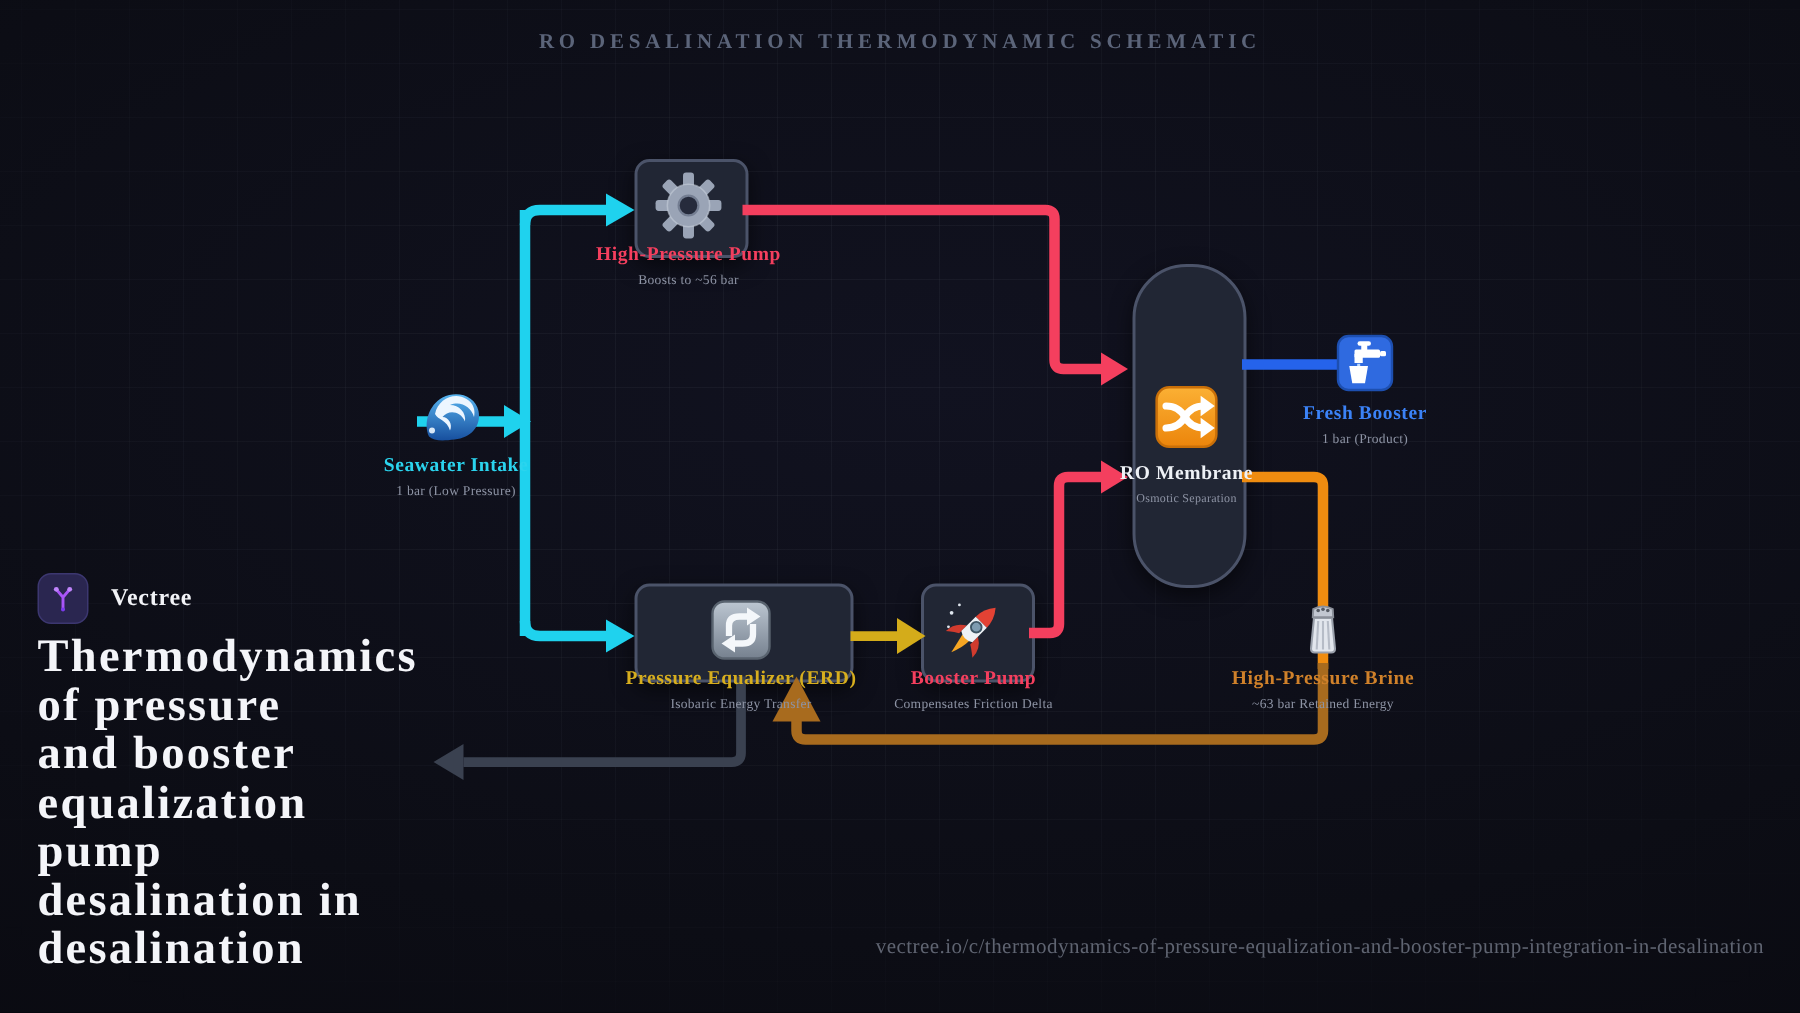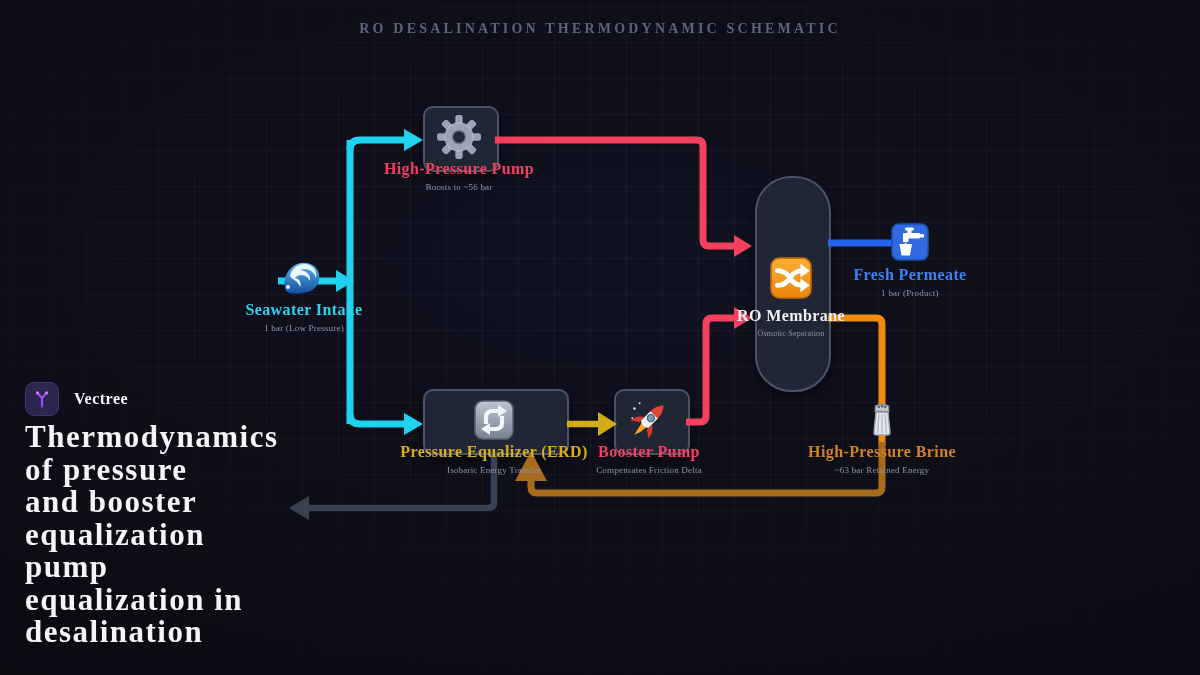--- a/index.html
+++ b/index.html
@@ -20,21 +20,21 @@
   .abs{position:absolute;}
   .schematic-title{
     left:0;right:0;top:21px;text-align:center;
     font-size:14px;font-weight:bold;letter-spacing:3.2px;color:#5b6479;
   }
   .node{
     position:absolute;background:#212634;border:2px solid #4b5369;border-radius:10px;
     box-shadow:0 5px 14px rgba(0,0,0,.55);
   }
   .flow-label{position:absolute;transform:translate(-50%,-50%);text-align:center;white-space:nowrap;}
-  .flow-label .lbl{font-size:16px;font-weight:bold;letter-spacing:.4px;}
+  .flow-label .lbl{font-size:13px;font-weight:bold;letter-spacing:.4px;}
   .flow-label .sub{font-size:9px;color:#8d93a4;letter-spacing:.2px;margin-top:4px;}
   .lbl-cyan{color:#2bd4ee;} .lbl-pink{color:#f43f5e;} .lbl-gold{color:#d7ae1e;}
   .lbl-white{color:#eef1f6;text-align:right;} .lbl-blue{color:#3b82f6;} .lbl-orange{color:#d0812a;}
   .icon{position:absolute;transform:translate(-50%,-50%);line-height:0;}
   .brand{position:absolute;left:25px;top:382px;display:flex;align-items:center;gap:15px;}
   .brand-logo{width:32px;height:32px;border-radius:9px;background:#2a2650;border:1px solid #3c3770;
     display:flex;align-items:center;justify-content:center;}
   .brand-name{font-size:16px;font-weight:bold;color:#f2f3f7;letter-spacing:.5px;}
   .headline{position:absolute;left:25px;top:421px;color:#f4f5f9;font-weight:bold;
     font-size:31px;line-height:32.5px;letter-spacing:1.5px;}
@@ -206,21 +206,21 @@
   </div>
   <div class="flow-label" style="left:649px;top:459px;">
     <div class="lbl lbl-pink">Booster Pump</div>
     <div class="sub">Compensates Friction Delta</div>
   </div>
   <div class="flow-label" style="left:791px;top:322px;">
     <div class="lbl lbl-white">RO Membrane</div>
     <div class="sub" style="font-size:8px;">Osmotic Separation</div>
   </div>
   <div class="flow-label" style="left:910px;top:282px;">
-    <div class="lbl lbl-blue">Fresh Permeate</div>
+    <div class="lbl lbl-blue">Fresh Booster</div>
     <div class="sub">1 bar (Product)</div>
   </div>
   <div class="flow-label" style="left:882px;top:459px;">
     <div class="lbl lbl-orange">High-Pressure Brine</div>
     <div class="sub">~63 bar Retained Energy</div>
   </div>
 
   <div class="brand">
     <div class="brand-logo">
       <svg width="26" height="26" viewBox="0 0 32 32">
@@ -232,17 +232,18 @@
     </div>
     <div class="brand-name">Vectree</div>
   </div>
 
   <div class="headline">
     <div>Thermodynamics</div>
     <div>of pressure</div>
     <div>and booster</div>
     <div>equalization</div>
     <div>pump</div>
-    <div>equalization in</div>
+    <div>desalination in</div>
     <div>desalination</div>
   </div>
 
+  <div class="footer-url">vectree.io/c/thermodynamics-of-pressure-equalization-and-booster-pump-integration-in-desalination</div>
 </div>
 
 </body></html>

